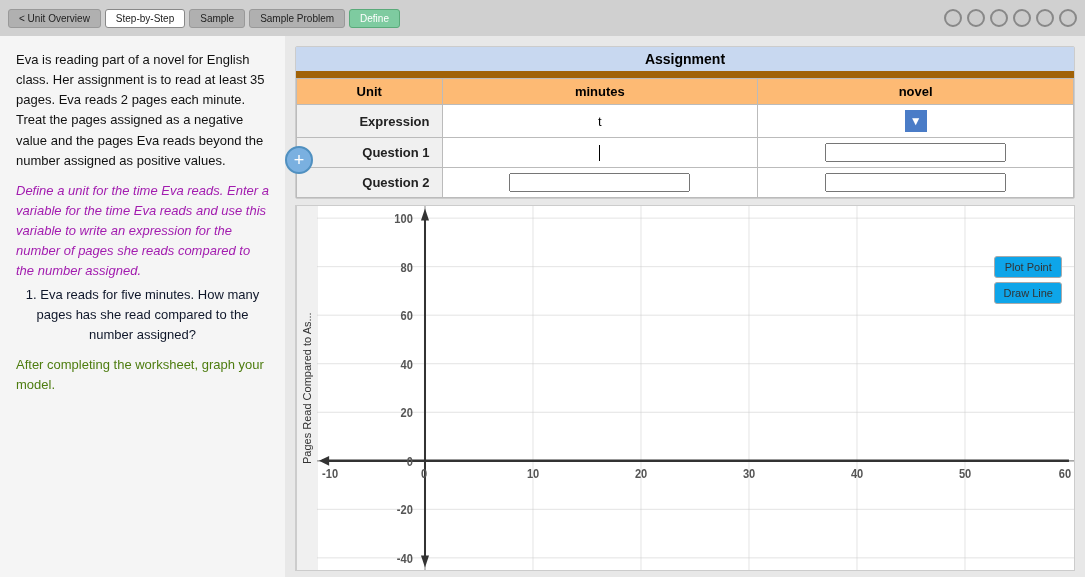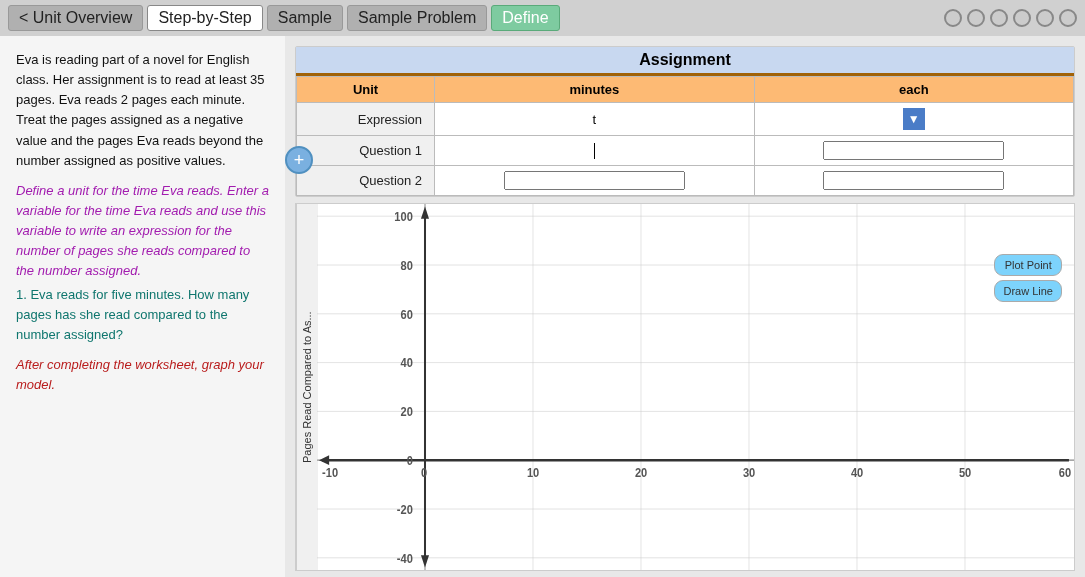--- a/index.html
+++ b/index.html
@@ -21,21 +21,21 @@
       padding: 4px 8px;
       gap: 4px;
       height: 36px;
       flex-shrink: 0;
     }
     .nav-btn {
       background: #b0b0b0;
       border: 1px solid #999;
       border-radius: 3px;
       padding: 3px 10px;
-      font-size: 16px;
+      font-size: 10px;
       cursor: pointer;
       color: #222;
     }
     .nav-btn.active {
       background: #fff;
       border-color: #888;
     }
     .hints-btn {
       background: #7ecba0;
       border: 1px solid #5aaa7a;
@@ -76,25 +76,25 @@
     .left-panel p {
       margin-bottom: 10px;
     }
     .left-panel .define-text {
       color: #a21caf;
       font-style: italic;
       margin-bottom: 3px;
     }
     .left-panel .question-text {
       margin-bottom: 10px;
-      color: #0f766e;
+      color: #0f172a;
+      text-align: center;
     }
     .left-panel .after-text {
-      color: #b91c1c;
-      font-style: italic;
+      color: #4d7c0f;
     }
 
     
     .right-panel {
       flex: 1;
       display: flex;
       flex-direction: column;
       padding: 0;
       background: #e8e8e8;
       position: relative;
@@ -104,42 +104,42 @@
     .assignment-area {
       background: #fff;
       border: 1px solid #ccc;
       margin: 10px 10px 6px 10px;
       border-radius: 2px;
     }
     .assignment-header {
       background: #c8d8f0;
       text-align: center;
       font-weight: bold;
-      font-size: 16px;
+      font-size: 14px;
       padding: 4px;
-      border-bottom: 3px solid #a16207;
+      border-bottom: 7px solid #a16207;
     }
     .assignment-table {
       width: 100%;
       border-collapse: collapse;
       font-size: 13px;
     }
     .assignment-table th, .assignment-table td {
       border: 1px solid #bbb;
       padding: 5px 10px;
       text-align: center;
     }
     .assignment-table th {
       background: #fdba74;
       font-weight: bold;
     }
     .assignment-table .row-label {
       text-align: right;
       background: #f0f0f0;
-      font-weight: normal;
+      font-weight: bold;
       color: #222;
       padding-right: 12px;
     }
     .assignment-table .dropdown-cell {
       position: relative;
     }
     .dropdown-arrow {
       display: inline-block;
       width: 22px;
       height: 22px;
@@ -229,23 +229,23 @@
     
     .side-buttons {
       position: absolute;
       right: 12px;
       top: 50px;
       display: flex;
       flex-direction: column;
       gap: 4px;
     }
     .side-btn {
-      background: #7dd3fc;
+      background: #0ea5e9;
       border: 1px solid #aaa;
-      border-radius: 9px;
+      border-radius: 3px;
       padding: 4px 8px;
       font-size: 11px;
       cursor: pointer;
       color: #333;
     }
   </style>
 </head>
 <body>
 
 <div class="top-nav">
@@ -278,21 +278,21 @@
     <div class="plus-btn">+</div>
 
     <div class="assignment-area">
       <div class="assignment-header">Assignment</div>
       <table class="assignment-table">
         <thead>
           <tr>
             <th>Unit</th>
             <th>minutes</th>
             <th>
-              <span>each</span>
+              <span>novel</span>
             </th>
           </tr>
         </thead>
         <tbody>
           <tr>
             <td class="row-label">Expression</td>
             <td class="input-cell">
               <input type="text" value="t" style="">
             </td>
             <td class="dropdown-cell">

